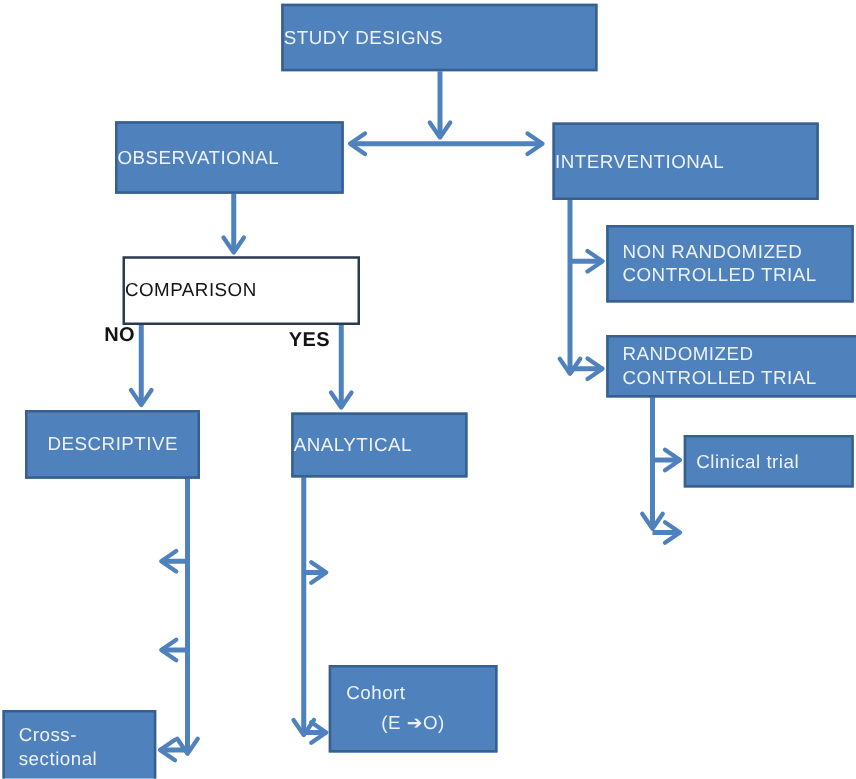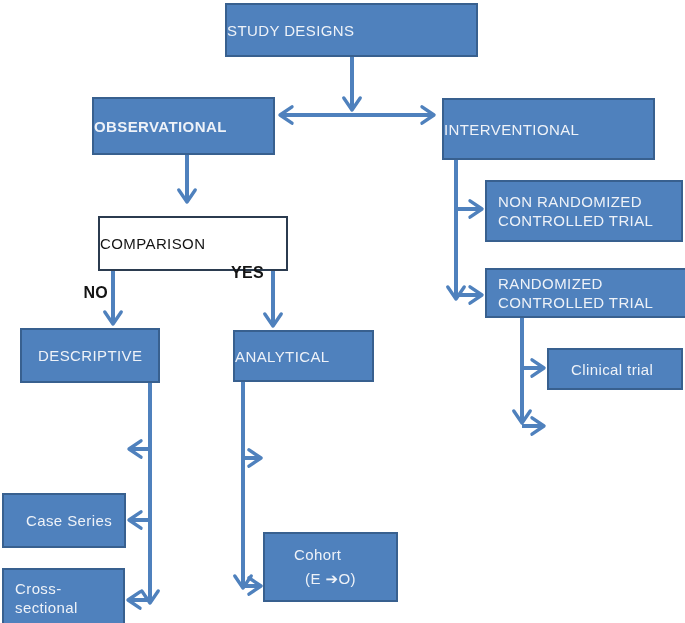--- a/index.html
+++ b/index.html
@@ -31,34 +31,34 @@
     z-index: 1;
     line-height: 19px;
   }
   .node.white {
     background: var(--comparison-fill, #ffffff);
     border: 2.5px solid var(--comparison-border, #2b3b4f);
     color: var(--text-dark, #141414);
   }
   .node.align-left {
     justify-content: flex-start;
-    padding-left: 22px;
+    padding-left: 8px;
   }
   .node.two-line {
     flex-direction: column;
     align-items: flex-start;
     justify-content: center;
     padding-left: 11px;
   }
   .node.two-line.centered {
     align-items: center;
     padding-left: 0;
   }
   .node.cohort-style { flex-direction: column; align-items: stretch; justify-content: center; }
-  .node.cohort-style .l1 { text-align: left; padding-left: 29px; }
+  .node.cohort-style .l1 { text-align: left; padding-left: 12px; }
   .node.cohort-style .l2 { text-align: center; }
   .branch-label {
     position: absolute;
     color: var(--text-dark, #141414);
     font-size: 16px;
     font-weight: bold;
     letter-spacing: 0.3px;
     text-align: right;
     z-index: 1;
   }
@@ -99,48 +99,45 @@
 
     <line x1="522" y1="317" x2="522" y2="423" marker-end="url(#ah)"></line>
     <line x1="522" y1="368" x2="544" y2="368" marker-end="url(#ah)"></line>
     <line x1="522" y1="426" x2="544" y2="426" marker-end="url(#ah)"></line>
   </svg>
 
   <div class="node" style="left:225px; top:3px; width:253px; height:54px;">
     <span>STUDY DESIGNS</span>
   </div>
 
-  <div class="node" style="left:92px; top:97px; width:183px; height:58px;font-weight:bold;">
+  <div class="node" style="left:92px; top:97px; width:183px; height:58px;">
     <span>OBSERVATIONAL</span>
   </div>
 
   <div class="node" style="left:442px; top:98px; width:213px; height:62px;">
     <span>INTERVENTIONAL</span>
   </div>
 
-  <div class="node white" style="left:98px; top:205px; width:190px; height:55px;margin-top:11px;">
+  <div class="node white" style="left:98px; top:205px; width:190px; height:55px;">
     <span>COMPARISON</span>
   </div>
 
-  <div class="branch-label" style="left:62px; top:284px; width:46px;">NO</div>
+  <div class="branch-label" style="left:62px; top:260px; width:46px;">NO</div>
 
   <div class="branch-label" style="left:218px; top:264px; width:46px;">YES</div>
 
   <div class="node" style="left:20px; top:328px; width:140px; height:55px;padding-left:16px;">
     <span>DESCRIPTIVE</span>
   </div>
 
   <div class="node" style="left:233px; top:330px; width:141px; height:52px;">
     <span>ANALYTICAL</span>
   </div>
 
 
-  <div class="node align-left" style="left:2px; top:493px; width:124px; height:55px;">
-    <span>Case Series</span>
-  </div>
 
   <div class="node two-line" style="left:2px; top:568px; width:123px; height:60px;">
     <span>Cross-</span>
     <span>sectional</span>
   </div>
 
 
   <div class="node cohort-style" style="left:263px; top:532px; width:135px; height:70px; line-height:24px;">
     <span class="l1">Cohort</span>
     <span class="l2">(E ➔O)</span>

